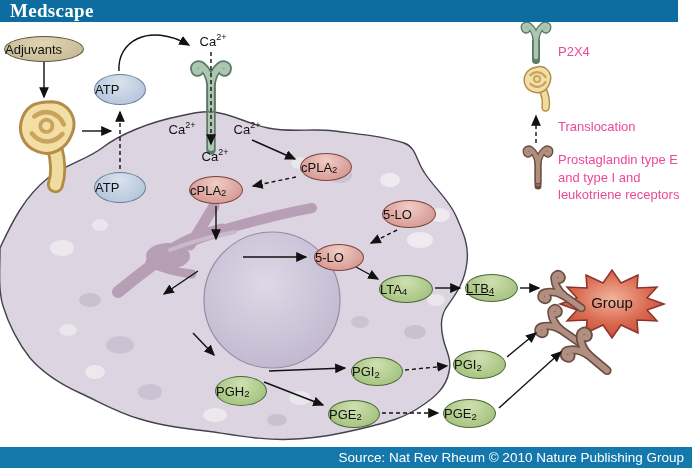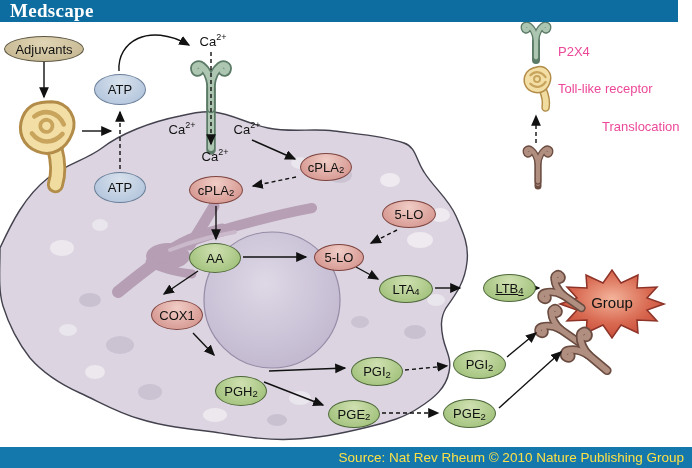--- a/index.html
+++ b/index.html
@@ -3,25 +3,25 @@
 <meta charset="utf-8">
 <style>
   html,body{margin:0;padding:0;background:#fff;}
   #stage{position:relative;width:692px;height:468px;background:#fff;overflow:hidden;
          font-family:"Liberation Sans",sans-serif;color:#111;}
   
   #topbar{position:absolute;left:0;top:0;width:678px;height:22px;background:#0e6da0;}
   #topbar .brand{position:absolute;left:10px;top:0;line-height:22px;color:#fff;
       font-family:"Liberation Serif",serif;font-size:19px;font-weight:600;letter-spacing:.3px;}
   #botbar{position:absolute;left:0;top:447px;width:692px;height:21px;background:#1478ad;}
-  #botbar .src{position:absolute;right:8px;top:0;line-height:21px;color:#fde047;font-size:13.5px;}
+  #botbar .src{position:absolute;right:8px;top:0;line-height:21px;color:#ffffff;font-size:13.5px;}
   
   #art{position:absolute;left:0;top:0;}
   
-  .node{position:absolute;border-radius:50%;display:flex;align-items:center;justify-content:center;
+  .node{position:absolute;border-radius:50%;display:flex;align-items:center;
         font-size:13px;box-sizing:border-box;white-space:nowrap;}
   .pink {background:radial-gradient(ellipse at 50% 25%,#f0cdc6,#cf8b84);border:1.5px solid #7e443f;}
   .green{background:radial-gradient(ellipse at 50% 25%,#cfe0b1,#98bb70);border:1.5px solid #4e683a;}
   .blue {background:radial-gradient(ellipse at 50% 25%,#d9e2ed,#abbfd9);border:1.5px solid #697f99;}
   .tan  {background:radial-gradient(ellipse at 50% 25%,#e0d5b5,#c2b38c);border:1.5px solid #5c5540;}
   .node sub{font-size:9.5px;position:relative;top:3px;line-height:0;}
   .calabel{position:absolute;transform:translate(-50%,-50%);font-size:13px;white-space:nowrap;}
   .calabel sup{font-size:9px;position:relative;top:-1px;}
   .freelabel{position:absolute;font-size:13px;}
   #er-label{left:108px;top:231px;width:100px;text-align:center;line-height:14px;white-space:pre-line;}
@@ -180,31 +180,25 @@
       <span>ATP</span>
     </div>
   <div class="node pink" style="left:300px;top:153px;width:52px;height:28px;">
       <span>cPLA</span>
       <sub>2</sub>
     </div>
   <div class="node pink" style="left:189px;top:176px;width:54px;height:28px;">
       <span>cPLA</span>
       <sub>2</sub>
     </div>
-  <div class="node green" style="left:189px;top:243px;width:52px;height:30px;">
-      <span>AA</span>
-    </div>
   <div class="node pink" style="left:382px;top:200px;width:54px;height:28px;">
       <span>5-LO</span>
     </div>
   <div class="node pink" style="left:314px;top:244px;width:50px;height:27px;">
       <span>5-LO</span>
-    </div>
-  <div class="node pink" style="left:151px;top:300px;width:52px;height:30px;">
-      <span>COX1</span>
     </div>
   <div class="node green" style="left:215px;top:376px;width:52px;height:30px;">
       <span>PGH</span>
       <sub>2</sub>
     </div>
   <div class="node green" style="left:351px;top:357px;width:52px;height:29px;">
       <span>PGI</span>
       <sub>2</sub>
     </div>
   <div class="node green" style="left:328px;top:400px;width:52px;height:28px;">
@@ -216,35 +210,37 @@
       <sub>2</sub>
     </div>
   <div class="node green" style="left:443px;top:399px;width:53px;height:29px;">
       <span>PGE</span>
       <sub>2</sub>
     </div>
   <div class="node green" style="left:379px;top:275px;width:54px;height:28px;">
       <span>LTA</span>
       <sub>4</sub>
     </div>
-  <div class="node green" style="left:483px;top:274px;width:53px;height:28px;text-decoration:underline;">
+  <div class="node green" style="left:465px;top:274px;width:53px;height:28px;text-decoration:underline;">
       <span>LTB</span>
       <sub>4</sub>
     </div>
 
   <div class="calabel" style="left:213px;top:41px;"><span>Ca</span><sup>2+</sup></div>
   <div class="calabel" style="left:182px;top:129px;"><span>Ca</span><sup>2+</sup></div>
   <div class="calabel" style="left:247px;top:129px;"><span>Ca</span><sup>2+</sup></div>
   <div class="calabel" style="left:215px;top:156px;"><span>Ca</span><sup>2+</sup></div>
 
   <div id="pain-label">Group</div>
 
   <div class="leg-text" style="top:44px;">P2X4</div>
-  <div class="leg-text" style="top:81px;">Toll-like receptor</div>
-  <div class="leg-text" style="top:119px;margin-left:44px;">Translocation</div>
+  <div class="leg-text" style="top:119px;">Translocation</div>
+  <div class="leg-text" id="leg-prost-label" style="top:151px;">Prostaglandin type E
+and type I and
+leukotriene receptors</div>
 
   <div id="topbar">
     <span class="brand">Medscape</span>
   </div>
   <div id="botbar">
     <span class="src">Source: Nat Rev Rheum © 2010 Nature Publishing Group</span>
   </div>
 
 </div>
 

